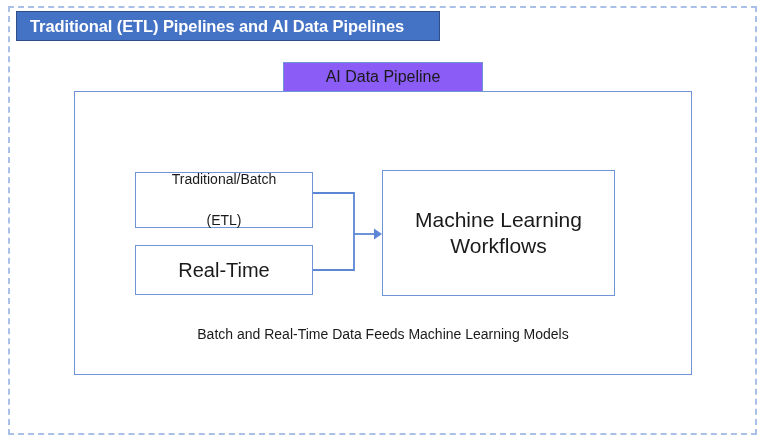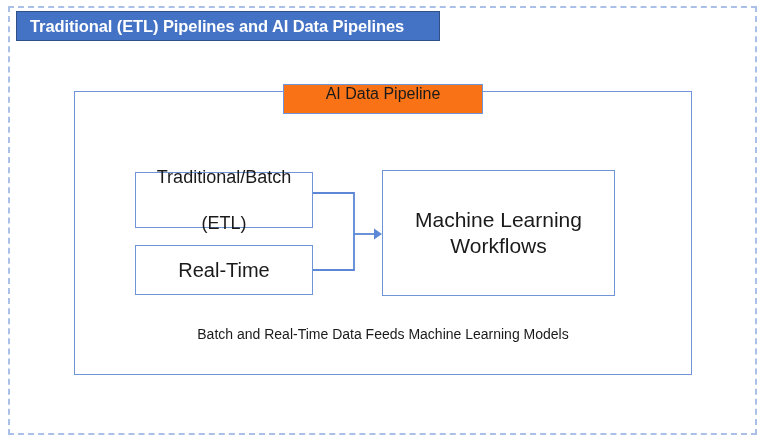--- a/index.html
+++ b/index.html
@@ -64,27 +64,28 @@
     height: 284px;
     border: 1.6px solid #6f95d8;
     box-sizing: border-box;
     background: transparent;
   }
 
   
   .container-label {
     position: absolute;
     left: 283px;
-    top: 84px;
+    top: 62px;
     width: 200px;
     height: 30px;
-    background: #f97316;
+    background: #8b5cf6;
     border: 1.4px solid #6f95d8;
     box-sizing: border-box;
     display: flex;
+    align-items: center;
     justify-content: center;
   }
   .container-label-text {
     color: #1a1a1a;
     font-size: 16px;
     white-space: nowrap;
   }
 
   
   .node {
@@ -103,21 +104,21 @@
     display: block;
     line-height: 1.25;
     white-space: nowrap;
   }
 
   .node-etl {
     left: 135px;
     top: 172px;
     width: 178px;
     height: 56px;
-    font-size: 18px;
+    font-size: 14px;
     gap: 23px;
   }
   .node-realtime {
     left: 135px;
     top: 245px;
     width: 178px;
     height: 50px;
     font-size: 20px;
   }
   .node-ml {

